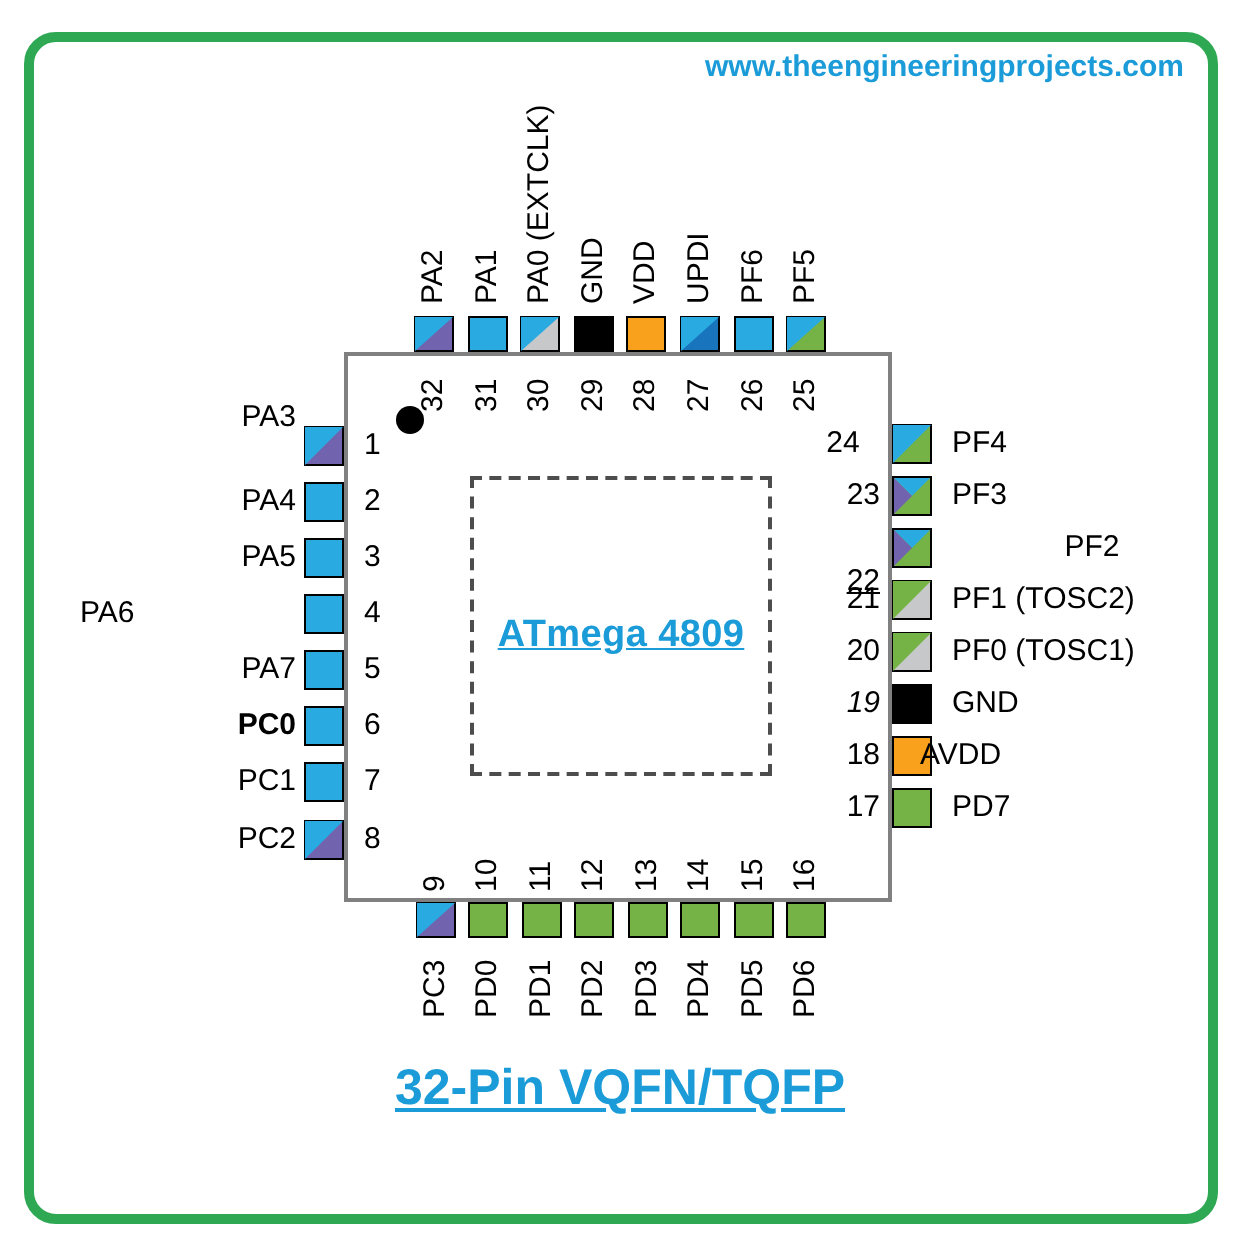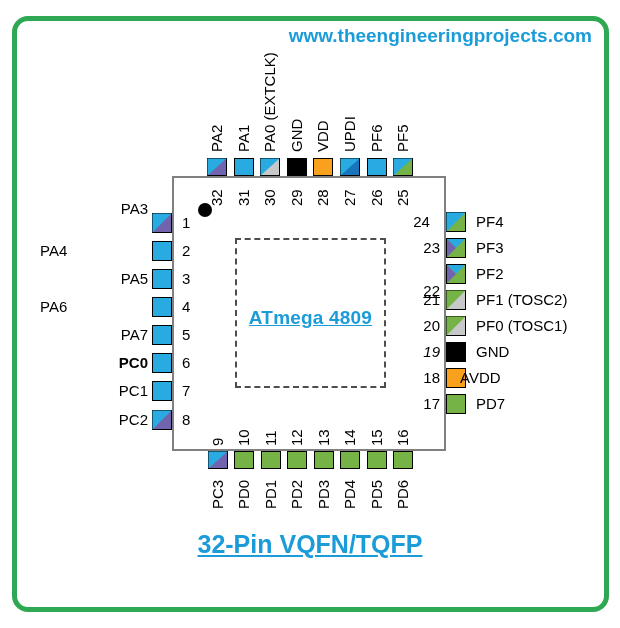--- a/index.html
+++ b/index.html
@@ -6,21 +6,21 @@
   .canvas {
     position:relative; width:620px; height:628px; background:#ffffff;
     font-family:"Liberation Sans", sans-serif; overflow:hidden;
   }
   .frame {
     position:absolute; left:12px; top:16px; width:587px; height:586px;
     border:5px solid var(--frame-green); border-radius:16px;
   }
   .url {
     position:absolute; top:25px; right:28px;
-    color:var(--accent); font-weight:bold; font-size:19px;
+    color:var(--accent); font-weight:bold; font-size:15px;
   }
   .chip {
     position:absolute; left:172px; top:176px; width:270px; height:271px;
     border:2px solid var(--chip-outline); background:#ffffff;
   }
   .dot {
     position:absolute; left:198px; top:203px; width:14px; height:14px;
     background:#000; border-radius:50%;
   }
   .dashed {
@@ -182,21 +182,21 @@
         </svg>
       </div>
       <div class="num" style="left: 182px; top: 214px; width: 30px;">1</div>
       <div class="lbl" style="left: 40px; top: 200px; width: 108px; text-align: right;">PA3</div>
       <div class="pad" style="left: 152px; top: 241px;">
         <svg width="20" height="20" viewBox="0 0 20 20">
           <rect x="0.5" y="0.5" width="19" height="19" fill="#29ABE2" stroke="#000" stroke-width="1"></rect>
         </svg>
       </div>
       <div class="num" style="left: 182px; top: 242px; width: 30px;">2</div>
-      <div class="lbl" style="left: 40px; top: 242px; width: 108px; ">PA4</div>
+      <div class="lbl" style="left: 40px; top: 242px; width: 108px; text-align: right;">PA4</div>
       <div class="pad" style="left: 152px; top: 269px;">
         <svg width="20" height="20" viewBox="0 0 20 20">
           <rect x="0.5" y="0.5" width="19" height="19" fill="#29ABE2" stroke="#000" stroke-width="1"></rect>
         </svg>
       </div>
       <div class="num" style="left: 182px; top: 270px; width: 30px;">3</div>
       <div class="lbl" style="left: 40px; top: 270px; width: 108px; text-align: right;">PA5</div>
       <div class="pad" style="left: 152px; top: 297px;">
         <svg width="20" height="20" viewBox="0 0 20 20">
           <rect x="0.5" y="0.5" width="19" height="19" fill="#29ABE2" stroke="#000" stroke-width="1"></rect>
@@ -253,21 +253,21 @@
       <div class="lbl" style="left: 476px; top: 239px; width: 140px;">PF3</div>
       <div class="pad" style="left: 446px; top: 264px;">
         <svg width="20" height="20" viewBox="0 0 20 20">
           <rect x="0.5" y="0.5" width="19" height="19" fill="#76B347" stroke="#000" stroke-width="1"></rect>
           <polygon points="0.5,0.5 19.5,0.5 10,10" fill="#29ABE2"></polygon>
           <polygon points="0.5,0.5 10,10 0.5,19.5" fill="#7163AE"></polygon>
           <rect x="0.5" y="0.5" width="19" height="19" fill="none" stroke="#000" stroke-width="1"></rect>
         </svg>
       </div>
       <div class="num" style="left: 403px; top: 282px; width: 37px; text-align: right; text-decoration: underline;">22</div>
-      <div class="lbl" style="left: 476px; top: 265px; width: 140px;">PF2</div>
+      <div class="lbl" style="left: 476px; top: 265px; width: 140px; text-align: center;">PF2</div>
       <div class="pad" style="left: 446px; top: 290px;">
         <svg width="20" height="20" viewBox="0 0 20 20">
           <rect x="0.5" y="0.5" width="19" height="19" fill="#C6C8CA" stroke="#000" stroke-width="1"></rect>
           <polygon points="0.5,0.5 19.5,0.5 0.5,19.5" fill="#76B347"></polygon>
         </svg>
       </div>
       <div class="num" style="left: 403px; top: 291px; width: 37px; text-align: right;">21</div>
       <div class="lbl" style="left: 476px; top: 291px; width: 140px;">PF1 (TOSC2)</div>
       <div class="pad" style="left: 446px; top: 316px;">
         <svg width="20" height="20" viewBox="0 0 20 20">

